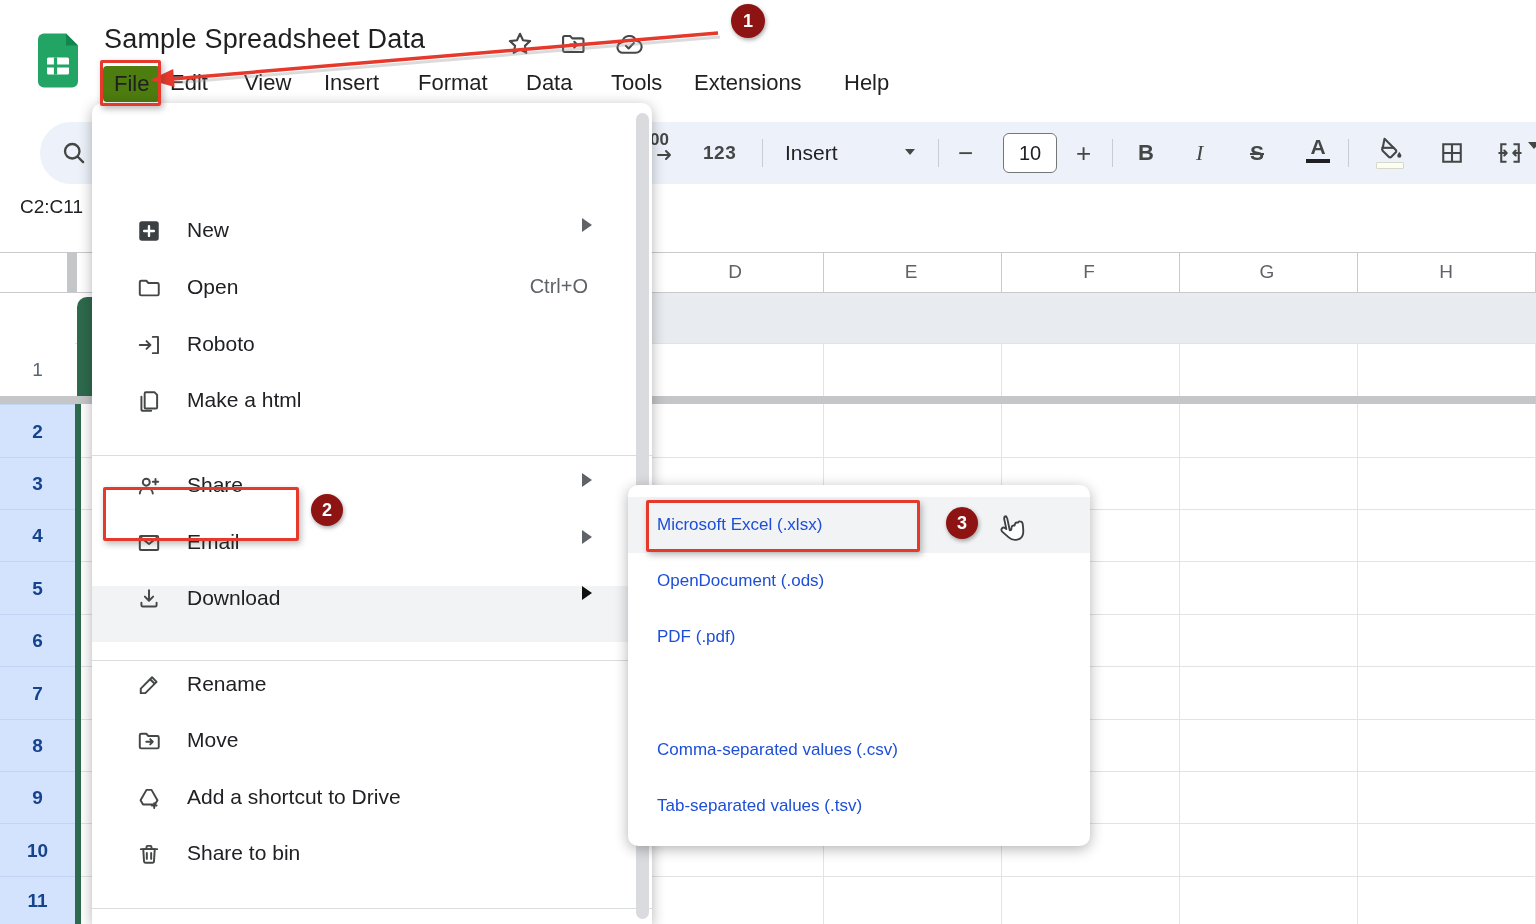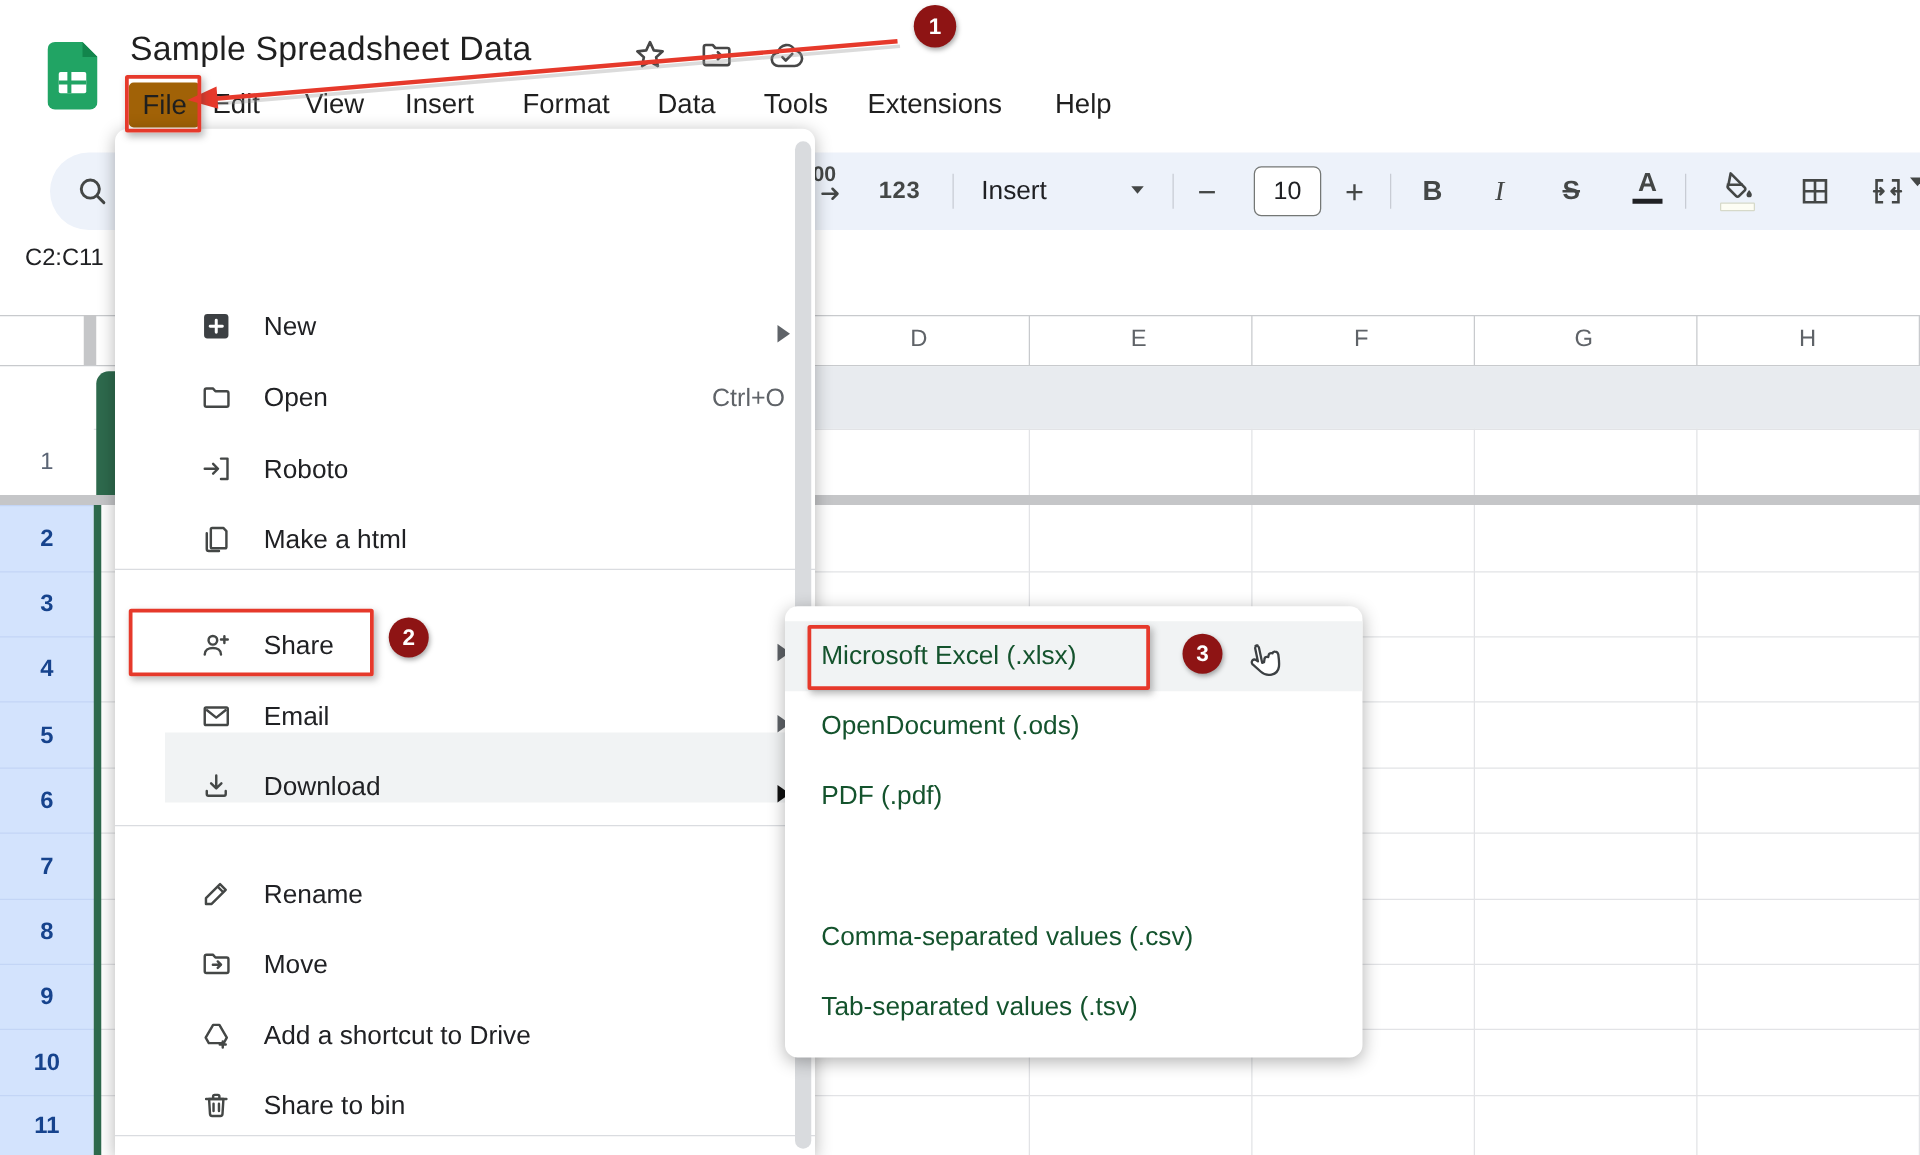--- a/index.html
+++ b/index.html
@@ -5,21 +5,21 @@
   html,body{margin:0;padding:0;background:#fff;}
   #canvas{position:relative;width:1536px;height:924px;overflow:hidden;
           font-family:"Liberation Sans",sans-serif;color:#1f1f1f;background:#fff;}
   .abs{position:absolute;}
 
   
   #logo{left:38px;top:33px;width:40px;height:55px;}
   #doc-title{left:104px;top:24px;font-size:27px;color:#1f1f1f;letter-spacing:.2px;}
   .quick-icon{top:30px;width:28px;height:28px;}
   .mb-item{top:66px;height:34px;display:flex;align-items:center;font-size:22px;color:#1f1f1f;}
-  #mb-file{left:103px;background:#a16207;border-radius:4px;padding:1px 11px;}
+  #mb-file{left:103px;background:#4d7c0f;border-radius:4px;padding:1px 11px;}
   #mb-edit{left:170px;}#mb-view{left:244px;}#mb-insert{left:324px;}#mb-format{left:418px;}
   #mb-data{left:526px;}#mb-tools{left:611px;}#mb-ext{left:694px;}#mb-help{left:844px;}
 
   
   #toolbar{left:40px;top:122px;width:1496px;height:62px;background:#edf2fa;border-radius:31px 0 0 31px;}
   .tb{position:absolute;top:0;height:62px;display:flex;align-items:center;color:#444746;}
   .tb-divider{position:absolute;top:17px;width:1px;height:28px;background:#c8ccd4;}
   #tb-decimal{left:610px;top:10px;height:auto;display:block;font-size:17px;font-weight:bold;line-height:16px;}
   #tb-123{left:663px;font-size:19px;font-weight:bold;letter-spacing:.5px;}
   #tb-font{left:745px;font-size:21px;color:#202124;}
@@ -55,36 +55,36 @@
   #corner-bar{left:67px;top:252px;width:10px;height:40px;background:#c5c6c8;}
   .rowhead{left:0;width:75px;display:flex;align-items:center;justify-content:center;font-size:19px;}
   .rowhead.blue{background:#d3e3fd;color:#16438d;font-weight:bold;border-top:1px solid #c3d5f6;}
   #row1-head{top:344px;height:52px;color:#5b6575;background:#fff;}
   #green-block{left:77px;top:297px;width:16px;height:99px;background:#2e6a4d;border-radius:10px 0 0 0;}
   #green-strip{left:75px;top:404px;width:6px;height:520px;background:#2e6a4d;}
 
   
   #file-menu{left:92px;top:103px;width:560px;height:821px;background:#fff;border-radius:10px 10px 0 0;
              box-shadow:0 3px 14px rgba(0,0,0,.3);z-index:10;}
-  .menu-item{position:absolute;left:0;width:546px;height:56px;display:flex;align-items:flex-end;padding-left:28px;box-sizing:border-box;margin-left:40px;}
+  .menu-item{position:absolute;left:0;width:546px;height:56px;display:flex;align-items:flex-start;padding-left:44px;box-sizing:border-box;}
   .menu-item.hl{background:#f1f3f4;}
   .mi-icon{width:26px;height:26px;margin-right:25px;flex:0 0 auto;}
   .mi-label{font-size:21px;color:#202124;white-space:nowrap;}
   .mi-short{position:absolute;right:50px;font-size:20px;color:#5f6368;}
   .mi-arrow{position:absolute;right:46px;width:0;height:0;border-top:7px solid transparent;
             border-bottom:7px solid transparent;border-left:10px solid #5f6368;}
   .mi-arrow.dark{border-left-color:#111;}
   .menu-sep{position:absolute;left:0;width:100%;height:1px;background:#dadce0;}
   #menu-scroll{position:absolute;left:544px;top:10px;width:13px;height:806px;background:#d9dbde;border-radius:7px;}
 
   
   #submenu{left:628px;top:485px;width:462px;height:361px;background:#fff;border-radius:10px;
            box-shadow:0 3px 14px rgba(0,0,0,.3);z-index:11;}
   .sub-item{position:absolute;left:0;width:100%;height:56px;display:flex;align-items:center;
-            padding-left:29px;box-sizing:border-box;font-size:21px;color:#14532d;white-space:nowrap;}
+            padding-left:29px;box-sizing:border-box;font-size:17px;color:#1d4ed8;white-space:nowrap;}
   .sub-item.hl{background:#f1f3f4;}
 
   
   .anno-box{position:absolute;border:3px solid #e6392b;border-radius:2px;z-index:30;
             box-shadow:2px 3px 6px rgba(60,60,60,.35);pointer-events:none;}
   .anno-circle{position:absolute;width:34px;height:34px;border-radius:50%;background:#8e1414;color:#fff;
                display:flex;align-items:center;justify-content:center;font-size:18px;font-weight:bold;
                z-index:31;box-shadow:1px 2px 4px rgba(0,0,0,.35);}
   #anno-svg{left:0;top:0;z-index:29;pointer-events:none;}
   #cursor{left:993px;top:512px;width:38px;height:40px;z-index:40;}

